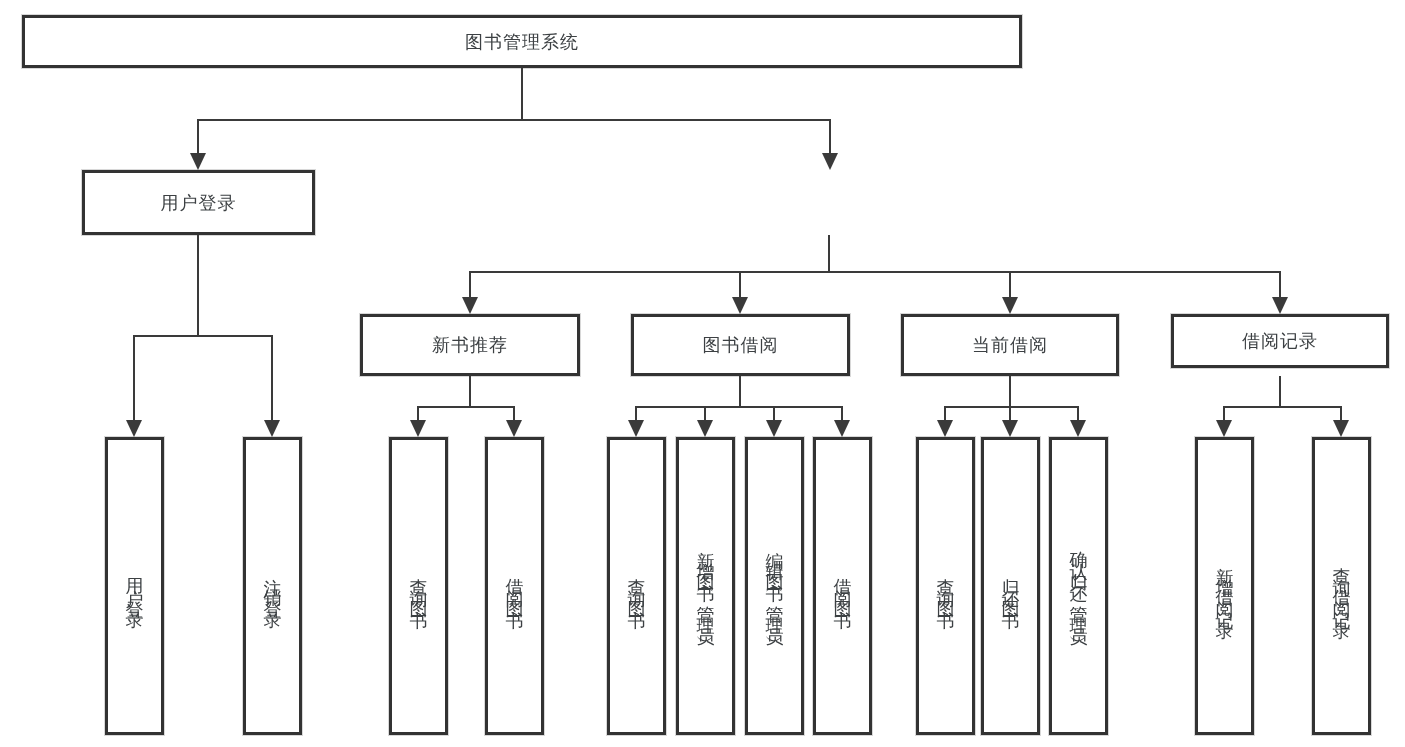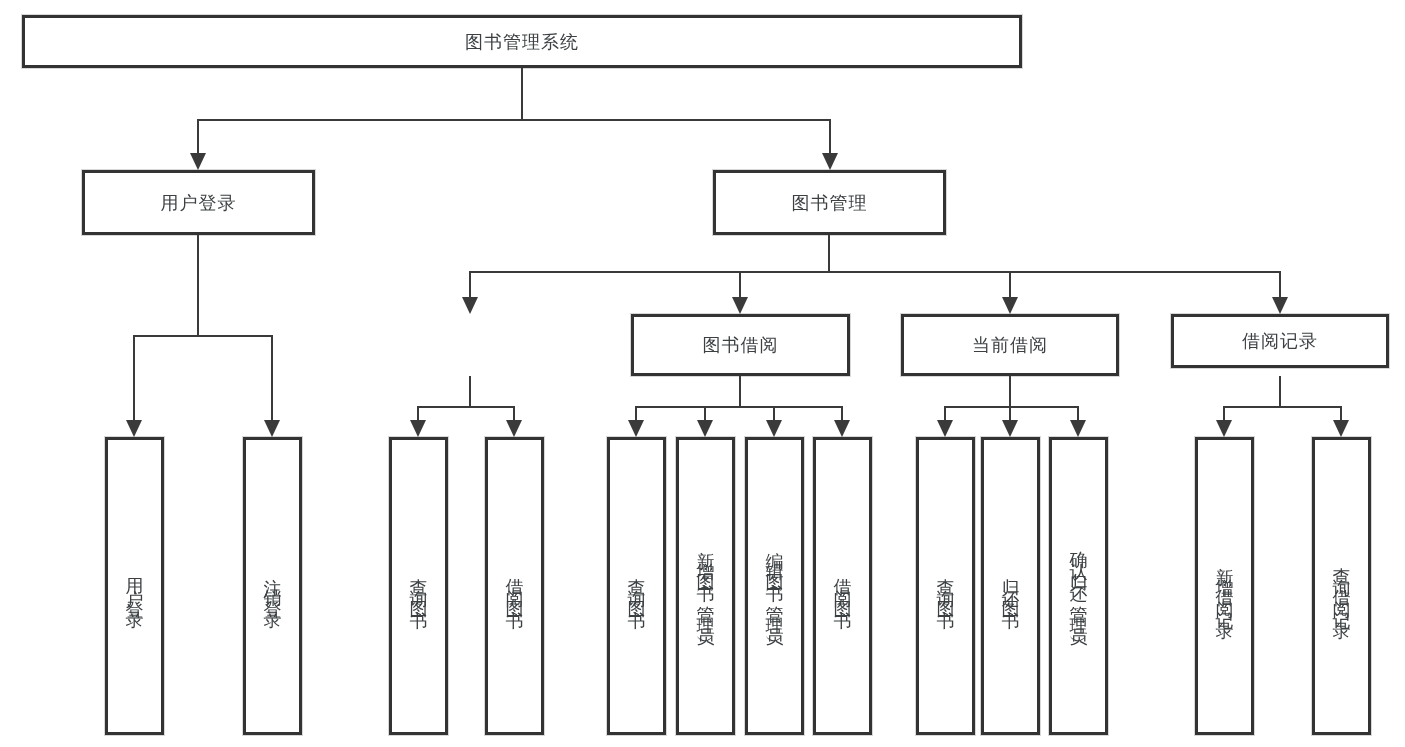--- a/index.html
+++ b/index.html
@@ -41,24 +41,24 @@
 
 <div class="stage">
 
   <div class="box" style="left:22px;top:15px;width:1000px;height:53px">
     <span class="lbl">图书管理系统</span>
   </div>
 
   <div class="box" style="left:82px;top:170px;width:233px;height:65px">
     <span class="lbl">用户登录</span>
   </div>
-  <div class="box" style="left:713px;top:170px;width:233px;height:65px">
-    <span class="lbl">图书管理</span>
+
+  <div class="box" style="left:360px;top:314px;width:220px;height:62px">
+    <span class="lbl">新书推荐</span>
   </div>
-
   <div class="box" style="left:631px;top:314px;width:219px;height:62px">
     <span class="lbl">图书借阅</span>
   </div>
   <div class="box" style="left:901px;top:314px;width:218px;height:62px">
     <span class="lbl">当前借阅</span>
   </div>
   <div class="box" style="left:1171px;top:314px;width:218px;height:54px">
     <span class="lbl">借阅记录</span>
   </div>
 

